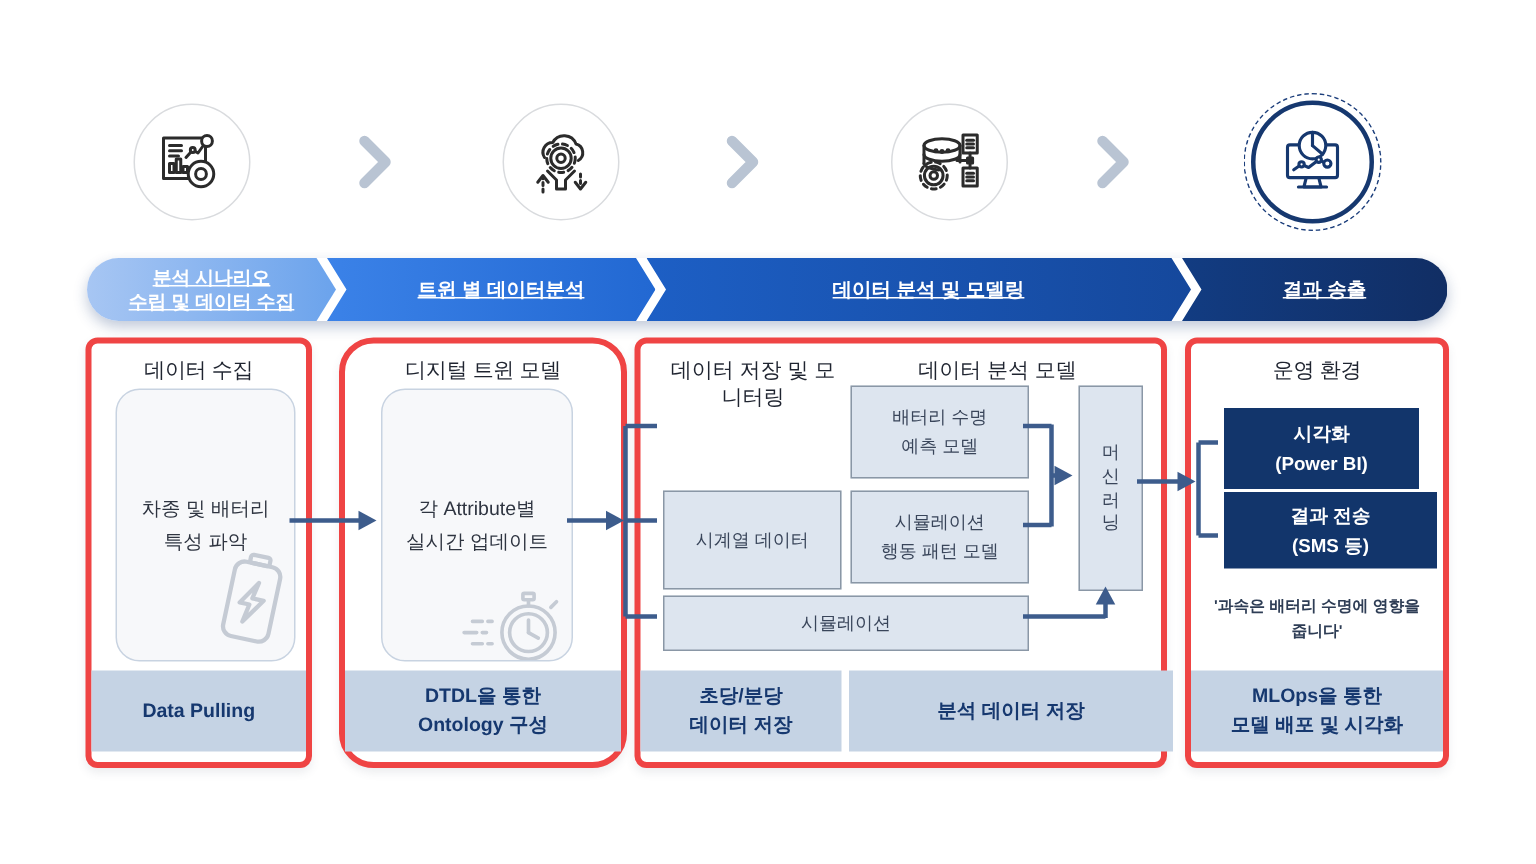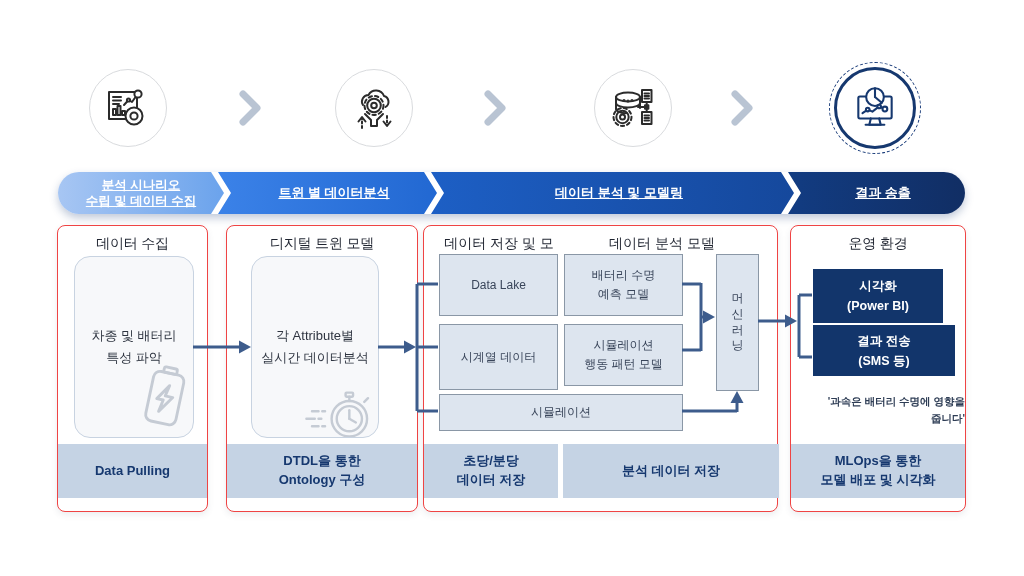--- a/index.html
+++ b/index.html
@@ -19,40 +19,40 @@
             overflow:hidden; background:#fff; box-shadow:0 4px 9px rgba(30,60,120,.28); }
   .seg { position:absolute; top:0; height:42px; color:#fff; font-weight:bold;
          display:flex; flex-direction:column; align-items:center; justify-content:center;
          font-size:13px; line-height:1.3; text-align:center;text-decoration:underline; }
   .seg.two { font-size:12.5px; }
   .seg-point   { clip-path:polygon(0 0, calc(100% - 13px) 0, 100% 50%, calc(100% - 13px) 100%, 0 100%); }
   .seg-notchpt { clip-path:polygon(0 0, calc(100% - 13px) 0, 100% 50%, calc(100% - 13px) 100%, 0 100%, 13px 50%); }
   .seg-notch   { clip-path:polygon(0 0, 100% 0, 100% 100%, 0 100%, 13px 50%); }
 
   
-  .col { position:absolute; top:225px; height:287px; background:#fff; border:1px solid #ef4444;
+  .col { position:absolute; top:225px; height:287px; background:#fff; border:4px solid #ef4444;
          border-radius:8px; box-shadow:0 3px 6px rgba(80,90,110,.10); }
   .col-title { position:absolute; top:9px; left:0; width:100%; text-align:center;
                font-size:14px; color:#1f2430; letter-spacing:-.2px; }
   .sub-title { position:absolute; top:9px; text-align:center; font-size:14px; color:#1f2430; }
   .card { position:absolute; top:30px; height:182px; background:#f7f8fa; border:1.5px solid #c8d3e1;
           border-radius:16px; overflow:hidden; }
   .card-text { position:absolute; top:68px; left:0; width:100%; text-align:center;
                font-size:13px; color:#2e3razz440; color:#2e3440; line-height:1.7; }
   .bar { position:absolute; top:218px; height:54px; background:#c5d3e4; color:#16386f;
          font-weight:bold; font-size:13px; display:flex; flex-direction:column;
          align-items:center; justify-content:center; line-height:1.45; text-align:center; }
   .box { position:absolute; background:#dde5ef; border:1px solid #8a97a6; color:#39455a;
          font-size:12px; display:flex; flex-direction:column; align-items:center;
          justify-content:center; line-height:1.55; text-align:center; }
   .box.ml { line-height:1.3; }
   .navybox { position:absolute; background:#12356b; color:#ffffff; font-weight:bold; font-size:12.5px;
              display:flex; flex-direction:column; align-items:center; justify-content:center;
              line-height:1.6; text-align:center; }
-  .note { position:absolute; left:0; width:100%; text-align:right; font-size:10.5px; font-weight:bold;
+  .note { position:absolute; left:0; width:100%; text-align:center; font-size:10.5px; font-weight:bold;
           color:#2e3d55; line-height:1.6; }
 
   svg.flow { position:absolute; left:0; top:0; pointer-events:none; }
   .flow line, .flow polyline, .flow path { stroke:#3d5c8c; stroke-width:3; fill:none; }
   .flow polygon { fill:#3d5c8c; }
 
   .deco-icon { position:absolute; }
 </style>
 </head>
 <body>
@@ -182,26 +182,26 @@
           <rect x="6" y="7" width="28" height="46" rx="6"></rect>
           <path d="M22 18 L13 32 L19 32 L17 43 L27 28 L20 28 Z"></path>
         </g>
       </svg>
     </div>
     <div class="bar" style="left:0; width:100%;">
       <div>Data Pulling</div>
     </div>
   </div>
 
-  <div class="col" style="left:226px; width:192px;">
+  <div class="col" style="left:226px; width:192px;border-radius:23px;">
     <div class="col-title">디지털 트윈 모델</div>
     <div class="card" style="left:24px; width:128px;">
       <div class="card-text">
         <div>각 Attribute별</div>
-        <div>실시간 데이터분석</div>
+        <div>실시간 업데이트</div>
       </div>
       <svg class="deco-icon" style="left:52px; top:130px;" width="72" height="56" viewBox="0 0 76 60">
         <g fill="none" stroke="#c5cbd4" stroke-width="2.6" stroke-linecap="round" stroke-linejoin="round">
           <circle cx="48" cy="34" r="19"></circle>
           <circle cx="48" cy="34" r="13.5"></circle>
           <rect x="44" y="6" width="8" height="4.5" rx="1"></rect>
           <line x1="48" y1="10.5" x2="48" y2="15"></line>
           <line x1="64" y1="16" x2="68" y2="12"></line>
           <line x1="48" y1="34" x2="48" y2="25"></line>
           <line x1="48" y1="34" x2="55" y2="38"></line>
@@ -214,23 +214,20 @@
     <div class="bar" style="left:0; width:100%;">
       <div>DTDL을 통한</div>
       <div>Ontology 구성</div>
     </div>
   </div>
 
   <div class="col" style="left:423px; width:355px;">
     <div class="sub-title" style="left:15px; width:120px;">데이터 저장 및 모니터링</div>
     <div class="sub-title" style="left:140px; width:196px;">데이터 분석 모델</div>
 
-    <div class="box" style="left:15px; top:28px; width:119px; height:62px;">
-      <div>Data Lake</div>
-    </div>
     <div class="box" style="left:140px; top:28px; width:119px; height:62px;">
       <div>배터리 수명</div>
       <div>예측 모델</div>
     </div>
     <div class="box" style="left:15px; top:98px; width:119px; height:66px;">
       <div>시계열 데이터</div>
     </div>
     <div class="box" style="left:140px; top:98px; width:119px; height:62px;">
       <div>시뮬레이션</div>
       <div>행동 패턴 모델</div>

